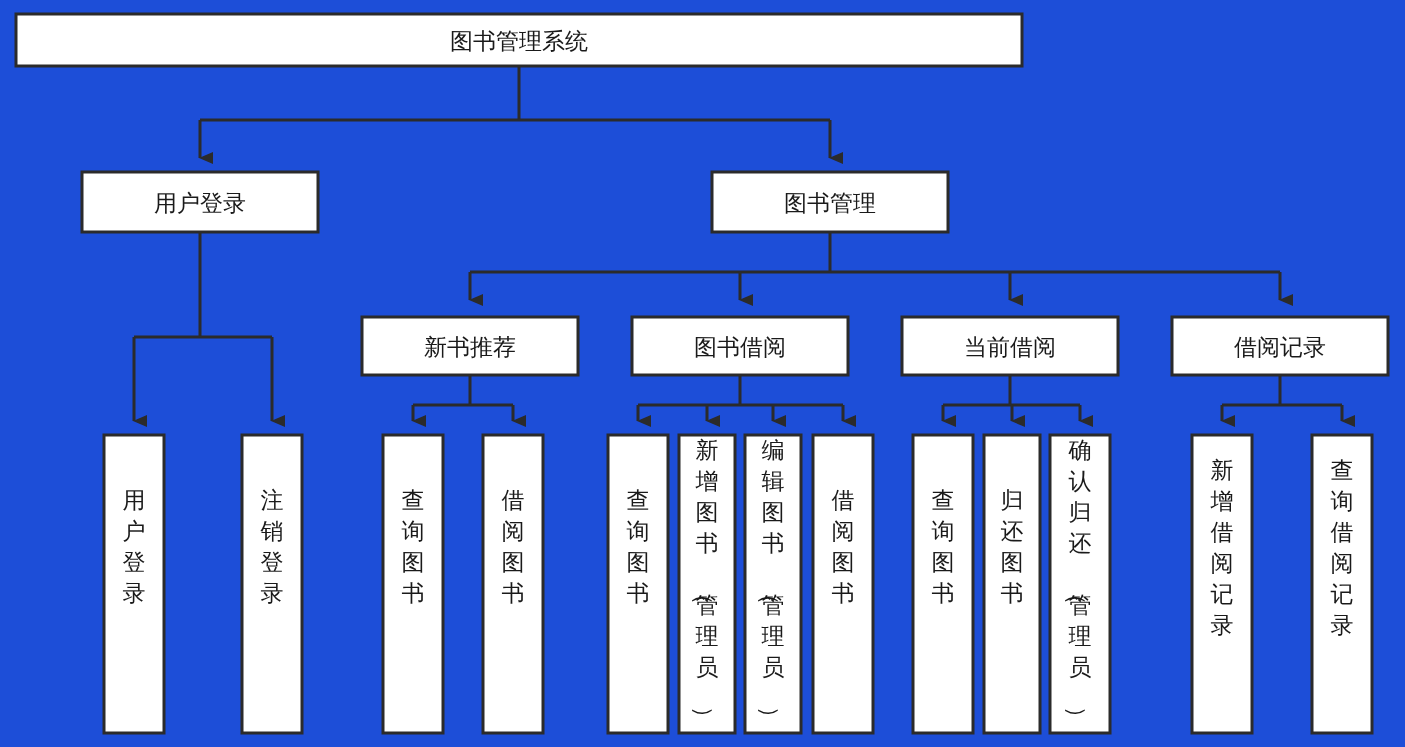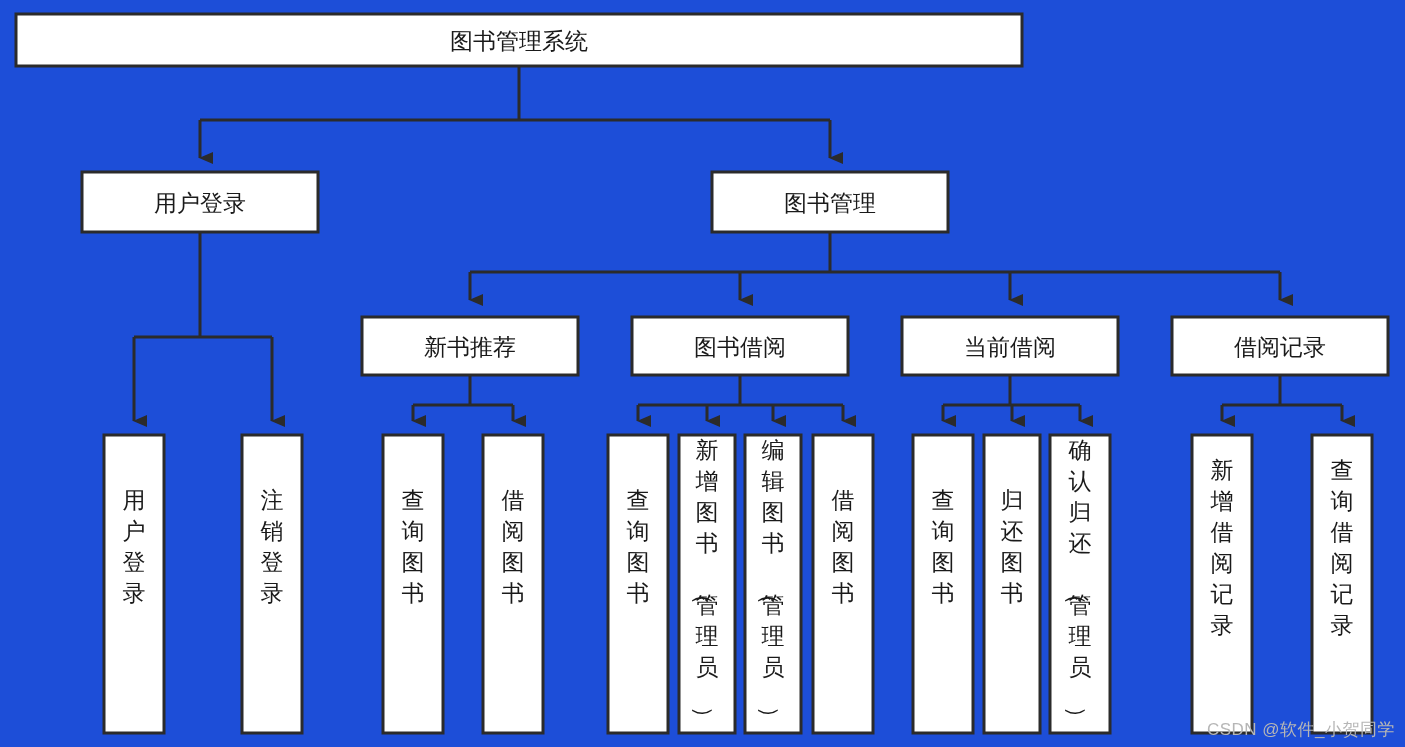--- a/index.html
+++ b/index.html
@@ -216,14 +216,13 @@
       <rect class="node-rect" x="1192" y="435" width="60" height="298"></rect>
       <text class="node-label-v vtext" x="1222" y="478"><tspan x="1222" y="478">新</tspan><tspan x="1222" y="509">增</tspan><tspan x="1222" y="540">借</tspan><tspan x="1222" y="571">阅</tspan><tspan x="1222" y="602">记</tspan><tspan x="1222" y="633">录</tspan></text>
     </g>
 
     <g>
       <rect class="node-rect" x="1312" y="435" width="60" height="298"></rect>
       <text class="node-label-v vtext" x="1342" y="478"><tspan x="1342" y="478">查</tspan><tspan x="1342" y="509">询</tspan><tspan x="1342" y="540">借</tspan><tspan x="1342" y="571">阅</tspan><tspan x="1342" y="602">记</tspan><tspan x="1342" y="633">录</tspan></text>
     </g>
   </svg>
 
-  <div class="watermark">CSDN @软件_小贺同学</div>
 </div>
 
 </body></html>

